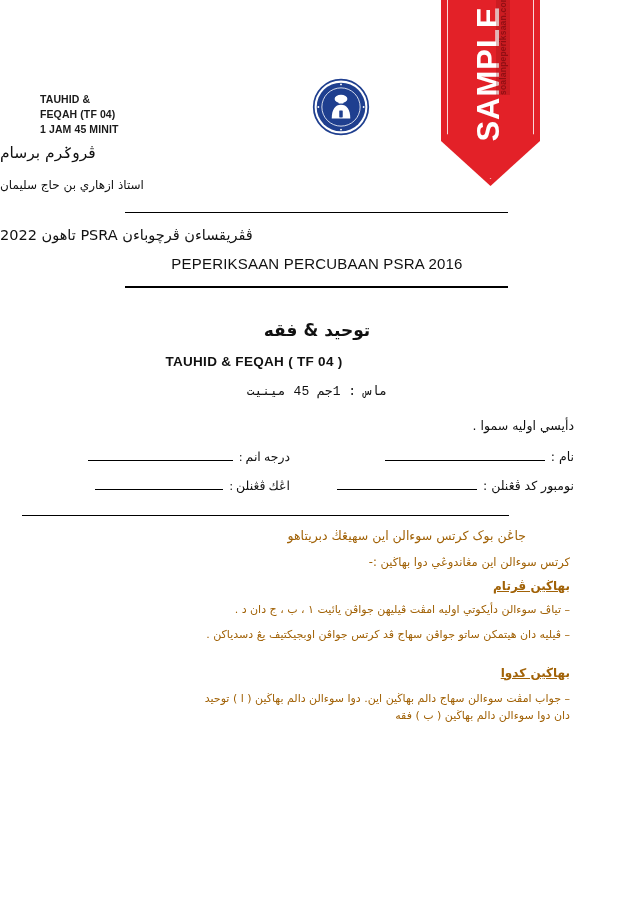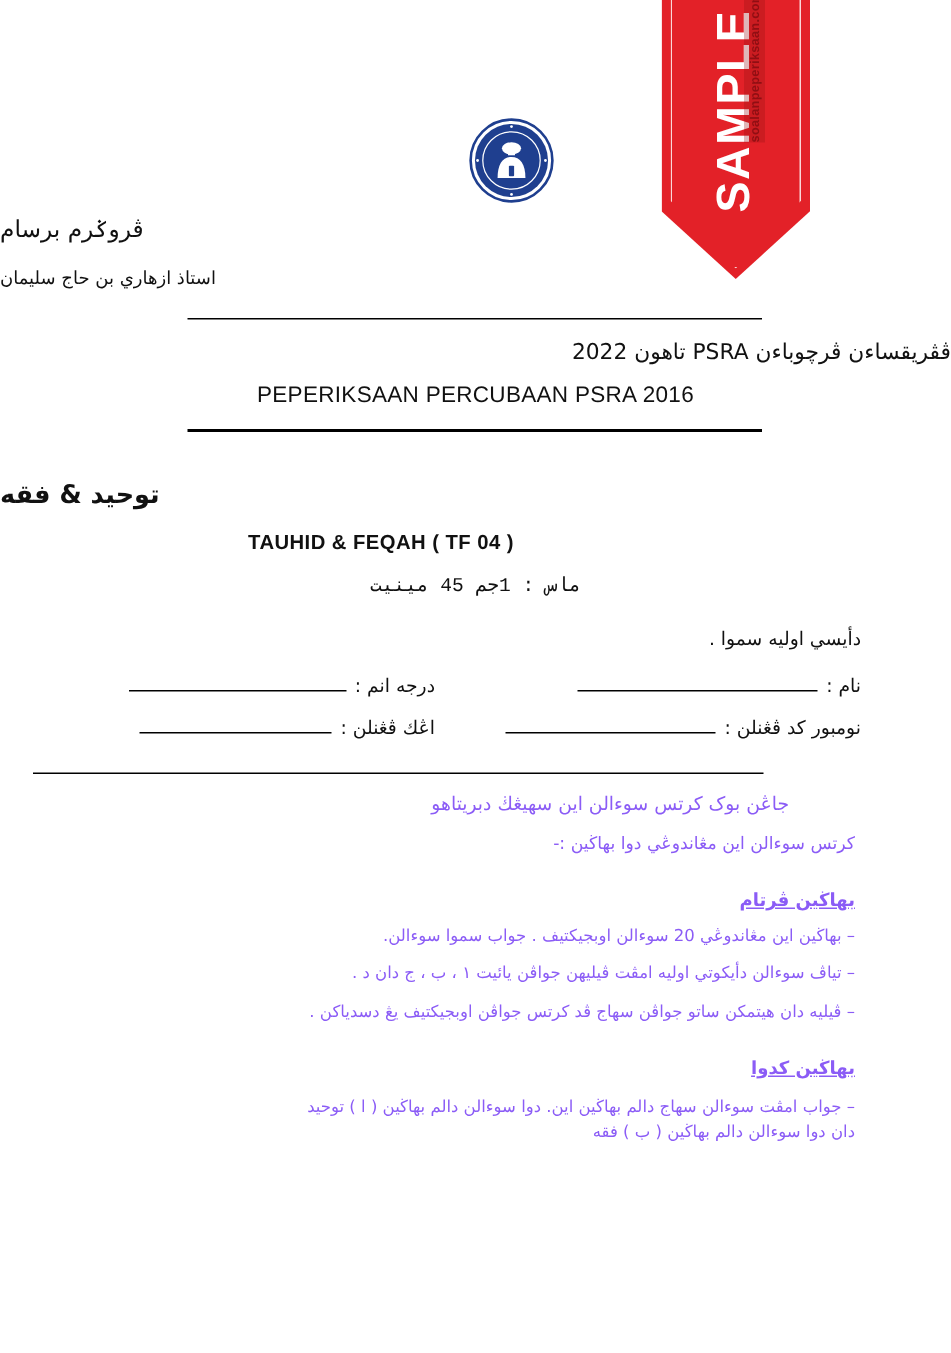--- a/index.html
+++ b/index.html
@@ -118,40 +118,40 @@
     background: #000000;
   }
   .rule-1 { left: 125px; top: 212px; width: 383px; height: 1px; }
   .rule-2 { left: 125px; top: 286px; width: 383px; height: 2px; }
   .rule-3 { left: 22px;  top: 515px; width: 487px; height: 1.4px; }
 
   .title-jawi {
     position: absolute;
     left: 0; width: 634px;
     top: 227px;
-    text-align: right;
+    text-align: left;
     direction: rtl;
     font-size: 14.5px;
     font-family: "DejaVu Sans", "Liberation Sans", sans-serif;
   }
   .title-rumi {
     position: absolute;
     left: 0; width: 634px;
     top: 255px;
     text-align: center;
     font-size: 15px;
     letter-spacing: 0.2px;
     color: #111111;
   }
 
   .subj-jawi {
     position: absolute;
     left: 0; width: 634px;
     top: 320px;
-    text-align: left;
+    text-align: center;
     direction: rtl;
     font-size: 17px;
     font-weight: bold;
     font-family: "DejaVu Sans", "Liberation Sans", sans-serif;
   }
   .subj-rumi {
     position: absolute;
     left: 0; width: 508px;
     top: 354px;
     text-align: center;
@@ -193,52 +193,52 @@
     margin-bottom: 13px;
     padding-right: 18px;
   }
   .field-cell {
     display: flex;
     flex-direction: row;
     align-items: baseline;
     white-space: nowrap;
   }
   .field-cell.right { width: 284px; }
-  .field-cell.left  { width: 252px; }
+  .field-cell.left  { width: 252px; font-family: Liberation Serif, serif; }
   .field-label { margin-left: 6px; }
   .blank-line {
     display: inline-block;
     border-bottom: 1px solid #000000;
     height: 11px;
   }
   .blank-w1 { width: 160px; }
   .blank-w2 { width: 145px; border-bottom-width: 1.8px; }
   .blank-w3 { width: 140px; }
   .blank-w4 { width: 128px; }
 
   
   .instructions {
     position: absolute;
     left: 22px;
     top: 528px;
     width: 566px;
     direction: rtl;
     text-align: right;
     font-family: "DejaVu Sans", "Liberation Sans", sans-serif;
-    color: #8b5cf6;
+    color: #a16207;
   }
   .ins-line1 {
     font-size: 12.5px;
     padding-right: 62px;
     margin-bottom: 12px;
   }
   .ins-line2 {
     font-size: 11.5px;
     padding-right: 18px;
-    margin-bottom: 24px;
+    margin-bottom: 10px;
   }
   .ins-heading {
     font-size: 12px;
     font-weight: bold;
     text-decoration: underline;
     padding-right: 18px;
     margin-bottom: 10px;
   }
   .ins-bullet {
     font-size: 11px;
@@ -251,20 +251,25 @@
     padding-right: 18px;
     line-height: 1.55;
   }
   .gap-a { height: 12px; }
 </style>
 </head>
 <body>
 
 <div class="page">
 
+  <div class="subject-block">
+    <div>TAUHID &amp;</div>
+    <div>FEQAH (TF 04)</div>
+    <div>1 JAM 45 MINIT</div>
+  </div>
 
   <div class="ribbon">
     <div class="ribbon-body"></div>
     <div class="ribbon-inner-line"></div>
     <div class="ribbon-text">SAMPLE</div>
     <div class="ribbon-watermark">soalanpeperiksaan.com.my</div>
   </div>
 
   <div class="emblem">
     <svg viewBox="0 0 100 100" width="58" height="58" aria-hidden="true">
@@ -328,21 +333,20 @@
     </div>
   </div>
 
   <div class="rule rule-3"></div>
 
   <div class="instructions">
     <div class="ins-line1">جاڠن بوک كرتس سوءالن اين سهيڠڬ دبريتاهو</div>
     <div class="ins-line2">كرتس سوءالن اين مڠاندوڠي دوا بهاڬين :-</div>
 
     <div class="ins-heading">بهاڬين ڤرتام</div>
-    <div class="ins-bullet">– بهاڬين اين مڠاندوڠي 20 سوءالن اوبجيكتيف . جواب سموا سوءالن.</div>
     <div class="ins-bullet">– تياڤ سوءالن دأيكوتي اوليه امڤت ڤيليهن جواڤن يائيت ١ ، ب ، ج دان  د .</div>
     <div class="ins-bullet">– ڤيليه دان هيتمكن ساتو جواڤن سهاج ڤد كرتس جواڤن اوبجيكتيف يڠ دسدياكن .</div>
 
     <div class="gap-a"></div>
 
     <div class="ins-heading">بهاڬين كدوا</div>
     <div class="ins-para">– جواب امڤت سوءالن سهاج دالم بهاڬين اين. دوا سوءالن دالم بهاڬين  ( ا ) توحيد</div>
     <div class="ins-para">دان دوا سوءالن دالم بهاڬين ( ب ) فقه</div>
   </div>
 

